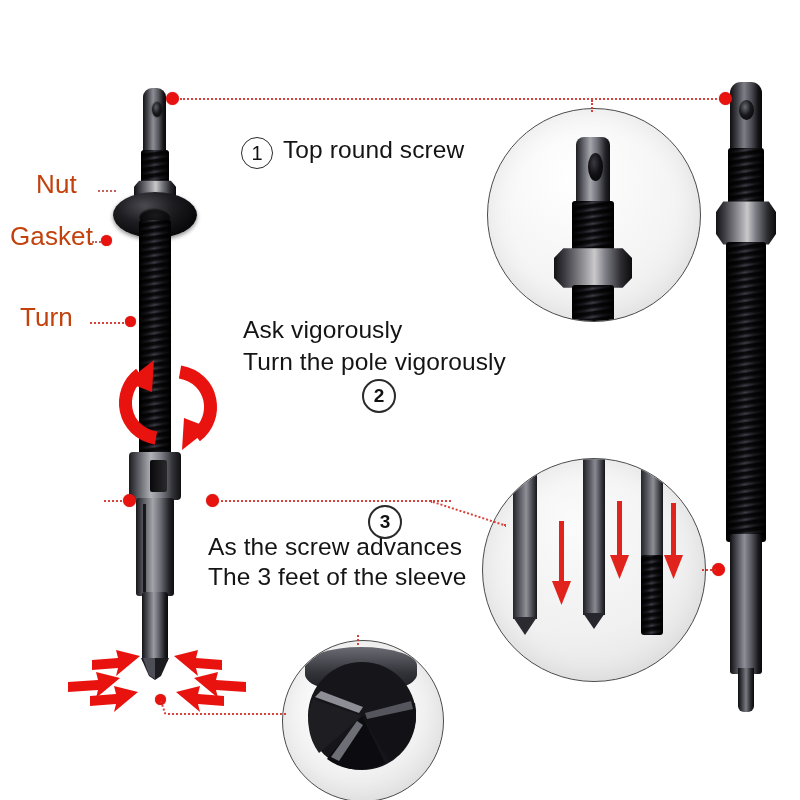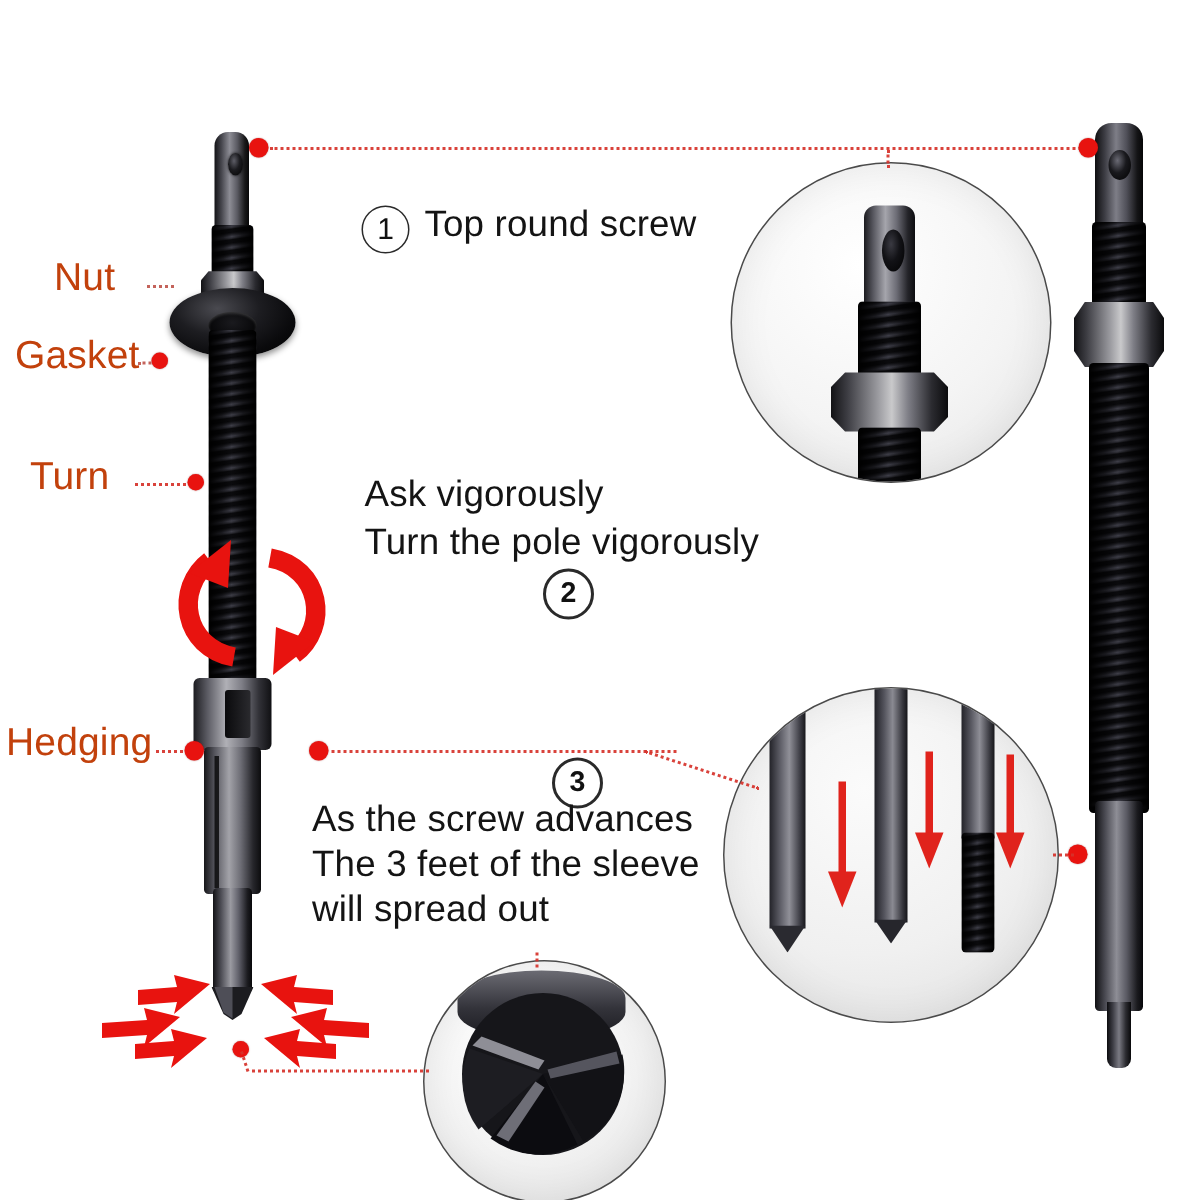--- a/index.html
+++ b/index.html
@@ -299,27 +299,25 @@
   <div class="leader" style="left:161px;top:700px;width:14px;transform:rotate(72deg);transform-origin:left center;"></div>
 
   <div class="leader" style="left:358px;top:634px;width:10px;transform:rotate(90deg);transform-origin:left center;"></div>
 
   <div class="lbl" style="left:36px;top:170px;">Nut</div>
 
   <div class="lbl" style="left:10px;top:222px;">Gasket</div>
 
   <div class="lbl" style="left:20px;top:303px;">Turn</div>
 
-  <div class="lbl" style="left:4px;top:480px;">Hedging</div>
 
   <div class="stepnum thin" style="left:241px;top:137px;">1</div>
   <div class="note" style="left:283px;top:135px;">Top round screw</div>
 
   <div class="note" style="left:243px;top:315px;">Ask vigorously</div>
   <div class="note" style="left:243px;top:347px;">Turn the pole vigorously</div>
   <div class="stepnum" style="left:362px;top:379px;">2</div>
 
   <div class="stepnum" style="left:368px;top:505px;">3</div>
   <div class="note" style="left:208px;top:532px;">As the screw advances</div>
   <div class="note" style="left:208px;top:562px;">The 3 feet of the sleeve</div>
-  <div class="note" style="left:208px;top:592px;">will spread out</div>
 
 </div>
 
 </body></html>

